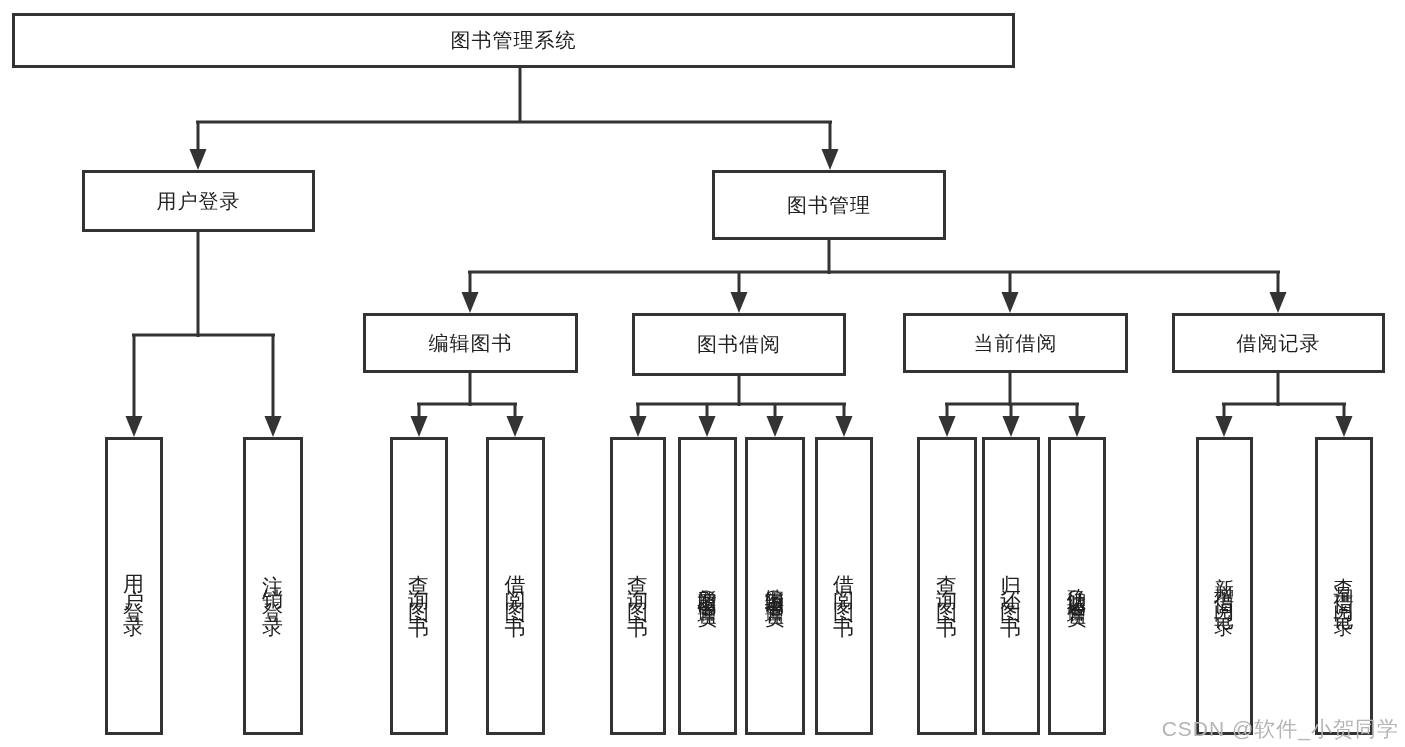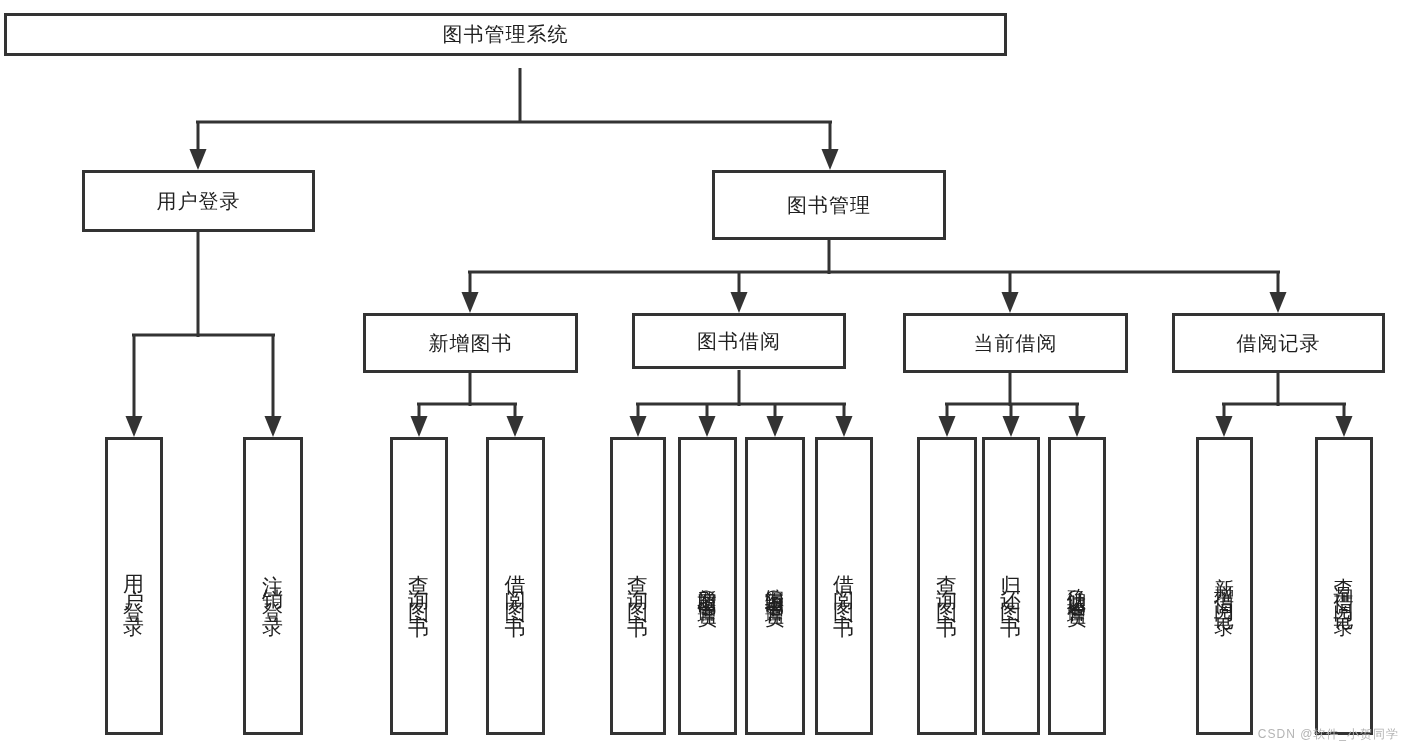--- a/index.html
+++ b/index.html
@@ -44,21 +44,21 @@
     white-space: normal;
     line-height: 1;
   }
   .ls-s .lbl { letter-spacing: 14px; font-size: 21px; }
   .ls-m .lbl { letter-spacing: 8px;  font-size: 20px; }
   .ls-l .lbl { letter-spacing: 3px;  font-size: 19px; }
   .watermark {
     position: absolute;
     right: 6px;
     bottom: 4px;
-    font-size: 12px;
+    font-size: 21px;
     letter-spacing: 1px;
     color: var(--wm);
     white-space: nowrap;
   }
 </style>
 </head>
 <body>
 
 <div class="canvas">
 
@@ -110,35 +110,35 @@
       <line x1="1011" y1="404" x2="1011" y2="419" stroke="#333333" stroke-width="3"></line>
       <polygon points="1002.5,416 1019.5,416 1011,437" fill="#333333"></polygon>
       <line x1="1077" y1="404" x2="1077" y2="419" stroke="#333333" stroke-width="3"></line>
       <polygon points="1068.5,416 1085.5,416 1077,437" fill="#333333"></polygon>
       <line x1="1224" y1="404" x2="1224" y2="419" stroke="#333333" stroke-width="3"></line>
       <polygon points="1215.5,416 1232.5,416 1224,437" fill="#333333"></polygon>
       <line x1="1344" y1="404" x2="1344" y2="419" stroke="#333333" stroke-width="3"></line>
       <polygon points="1335.5,416 1352.5,416 1344,437" fill="#333333"></polygon>
     </svg>
 
-  <div class="node" style="left:4px; top:13px; width:1003px; height:43px">
+  <div class="node" style="left:12px; top:13px; width:1003px; height:55px">
     <span class="lbl">图书管理系统</span>
   </div>
 
   <div class="node" style="left:82px; top:170px; width:233px; height:62px">
     <span class="lbl">用户登录</span>
   </div>
   <div class="node" style="left:712px; top:170px; width:234px; height:70px">
     <span class="lbl">图书管理</span>
   </div>
 
   <div class="node" style="left:363px; top:313px; width:215px; height:60px">
-    <span class="lbl">新增图书</span>
+    <span class="lbl">编辑图书</span>
   </div>
-  <div class="node" style="left:632px; top:313px; width:214px; height:56px">
+  <div class="node" style="left:632px; top:313px; width:214px; height:63px">
     <span class="lbl">图书借阅</span>
   </div>
   <div class="node" style="left:903px; top:313px; width:225px; height:60px">
     <span class="lbl">当前借阅</span>
   </div>
   <div class="node" style="left:1172px; top:313px; width:213px; height:60px">
     <span class="lbl">借阅记录</span>
   </div>
 
   <div class="node vert ls-s" style="left:105px; top:437px; width:58px; height:298px">

